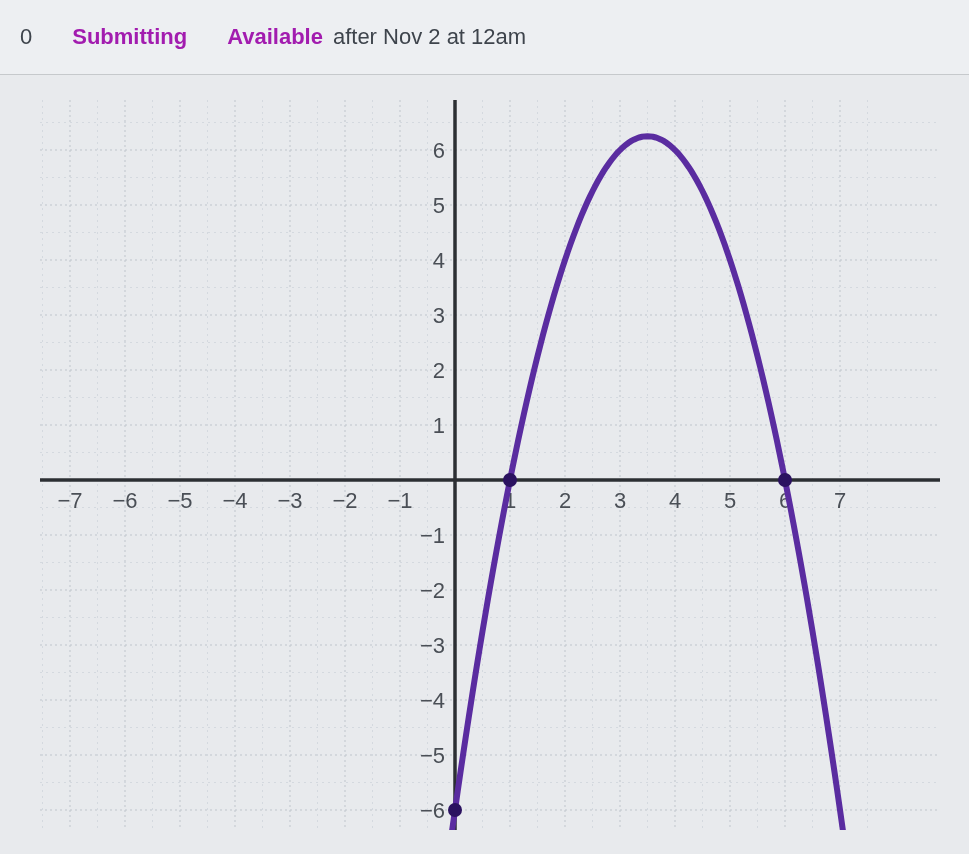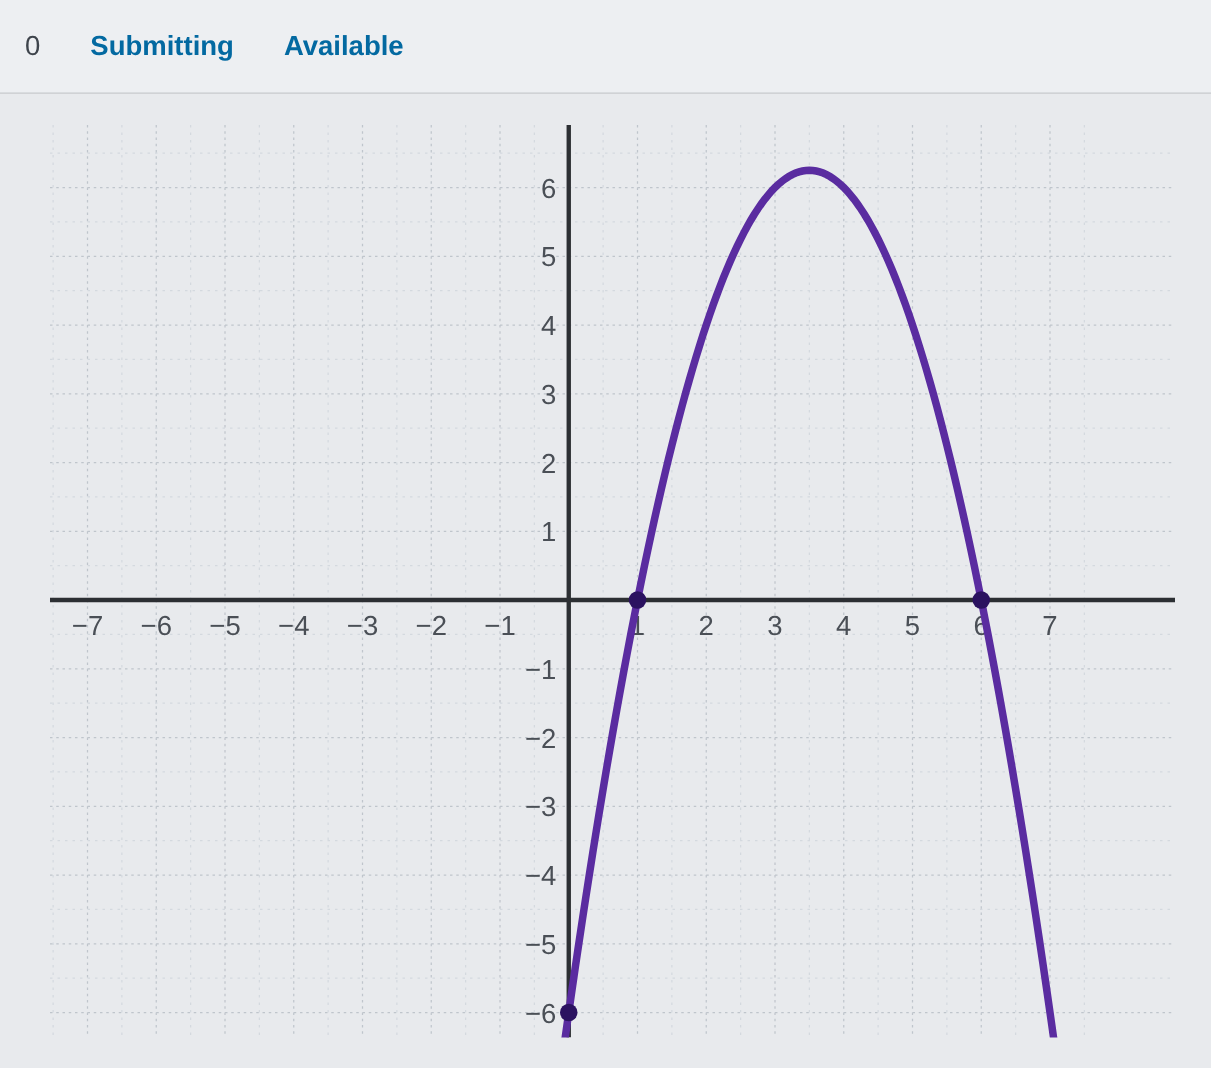--- a/index.html
+++ b/index.html
@@ -15,21 +15,21 @@
     height: 75px;
     border-bottom: 1px solid #c6c9cc;
     display: flex;
     align-items: center;
     padding: 0 20px;
     background: #edeff2;
     box-sizing: border-box;
     gap: 40px;
   }
   .header .pair { display:flex; align-items:baseline; gap:10px;}
-  .header .pair .key { font-weight:700; font-size:22px; color:#0369a1;}
+  .header .pair .key { font-weight:700; font-size:22px; color:#a21caf;}
   .header .pair .val { font-weight:400; font-size:22px; color:#3e444c;}
   .partial-num{
     font-size:22px; font-weight:400; color:#3e444c;
   }
   .chart-wrap{
     position:absolute;
     left:40px;
     top:100px;
     width:900px;
     height:730px;
@@ -49,20 +49,21 @@
 </head>
 <body>
 
 <div class="header">
   <span class="partial-num">0</span>
   <span class="pair">
     <span class="key">Submitting</span>
   </span>
   <span class="pair">
     <span class="key">Available</span>
+    <span class="val">after Nov 2 at 12am</span>
   </span>
 </div>
 
 <div class="chart-wrap">
   <svg id="plot" width="900" height="730" viewBox="0 0 900 730">
       <g class="minor">
         <line x1="2.5" y1="0" x2="2.5" y2="730"></line>
         <line x1="57.5" y1="0" x2="57.5" y2="730"></line>
         <line x1="112.5" y1="0" x2="112.5" y2="730"></line>
         <line x1="0" y1="682.5" x2="900" y2="682.5"></line>

